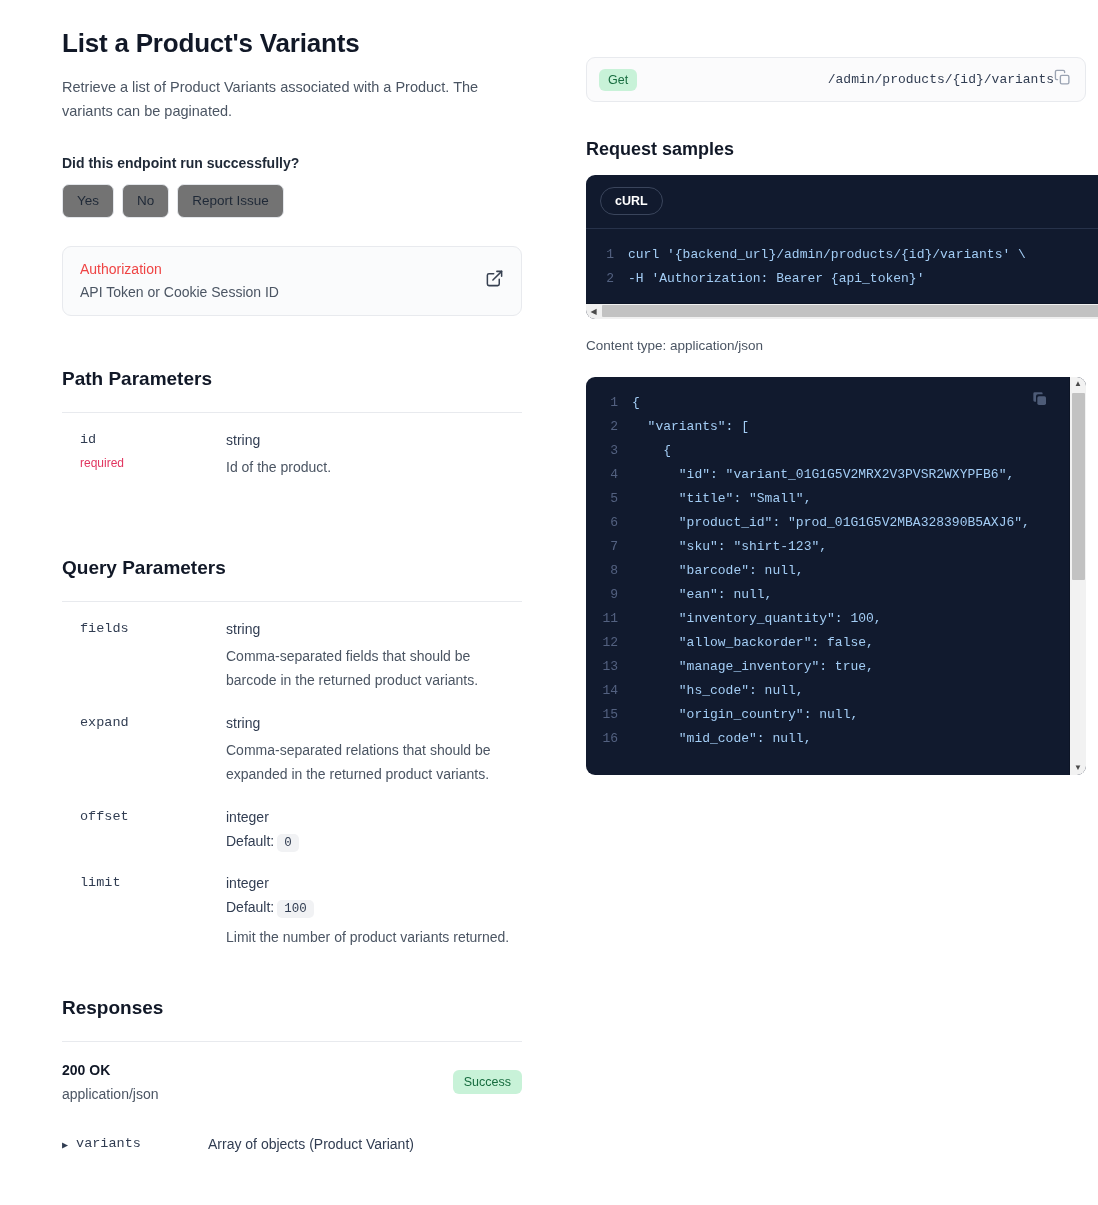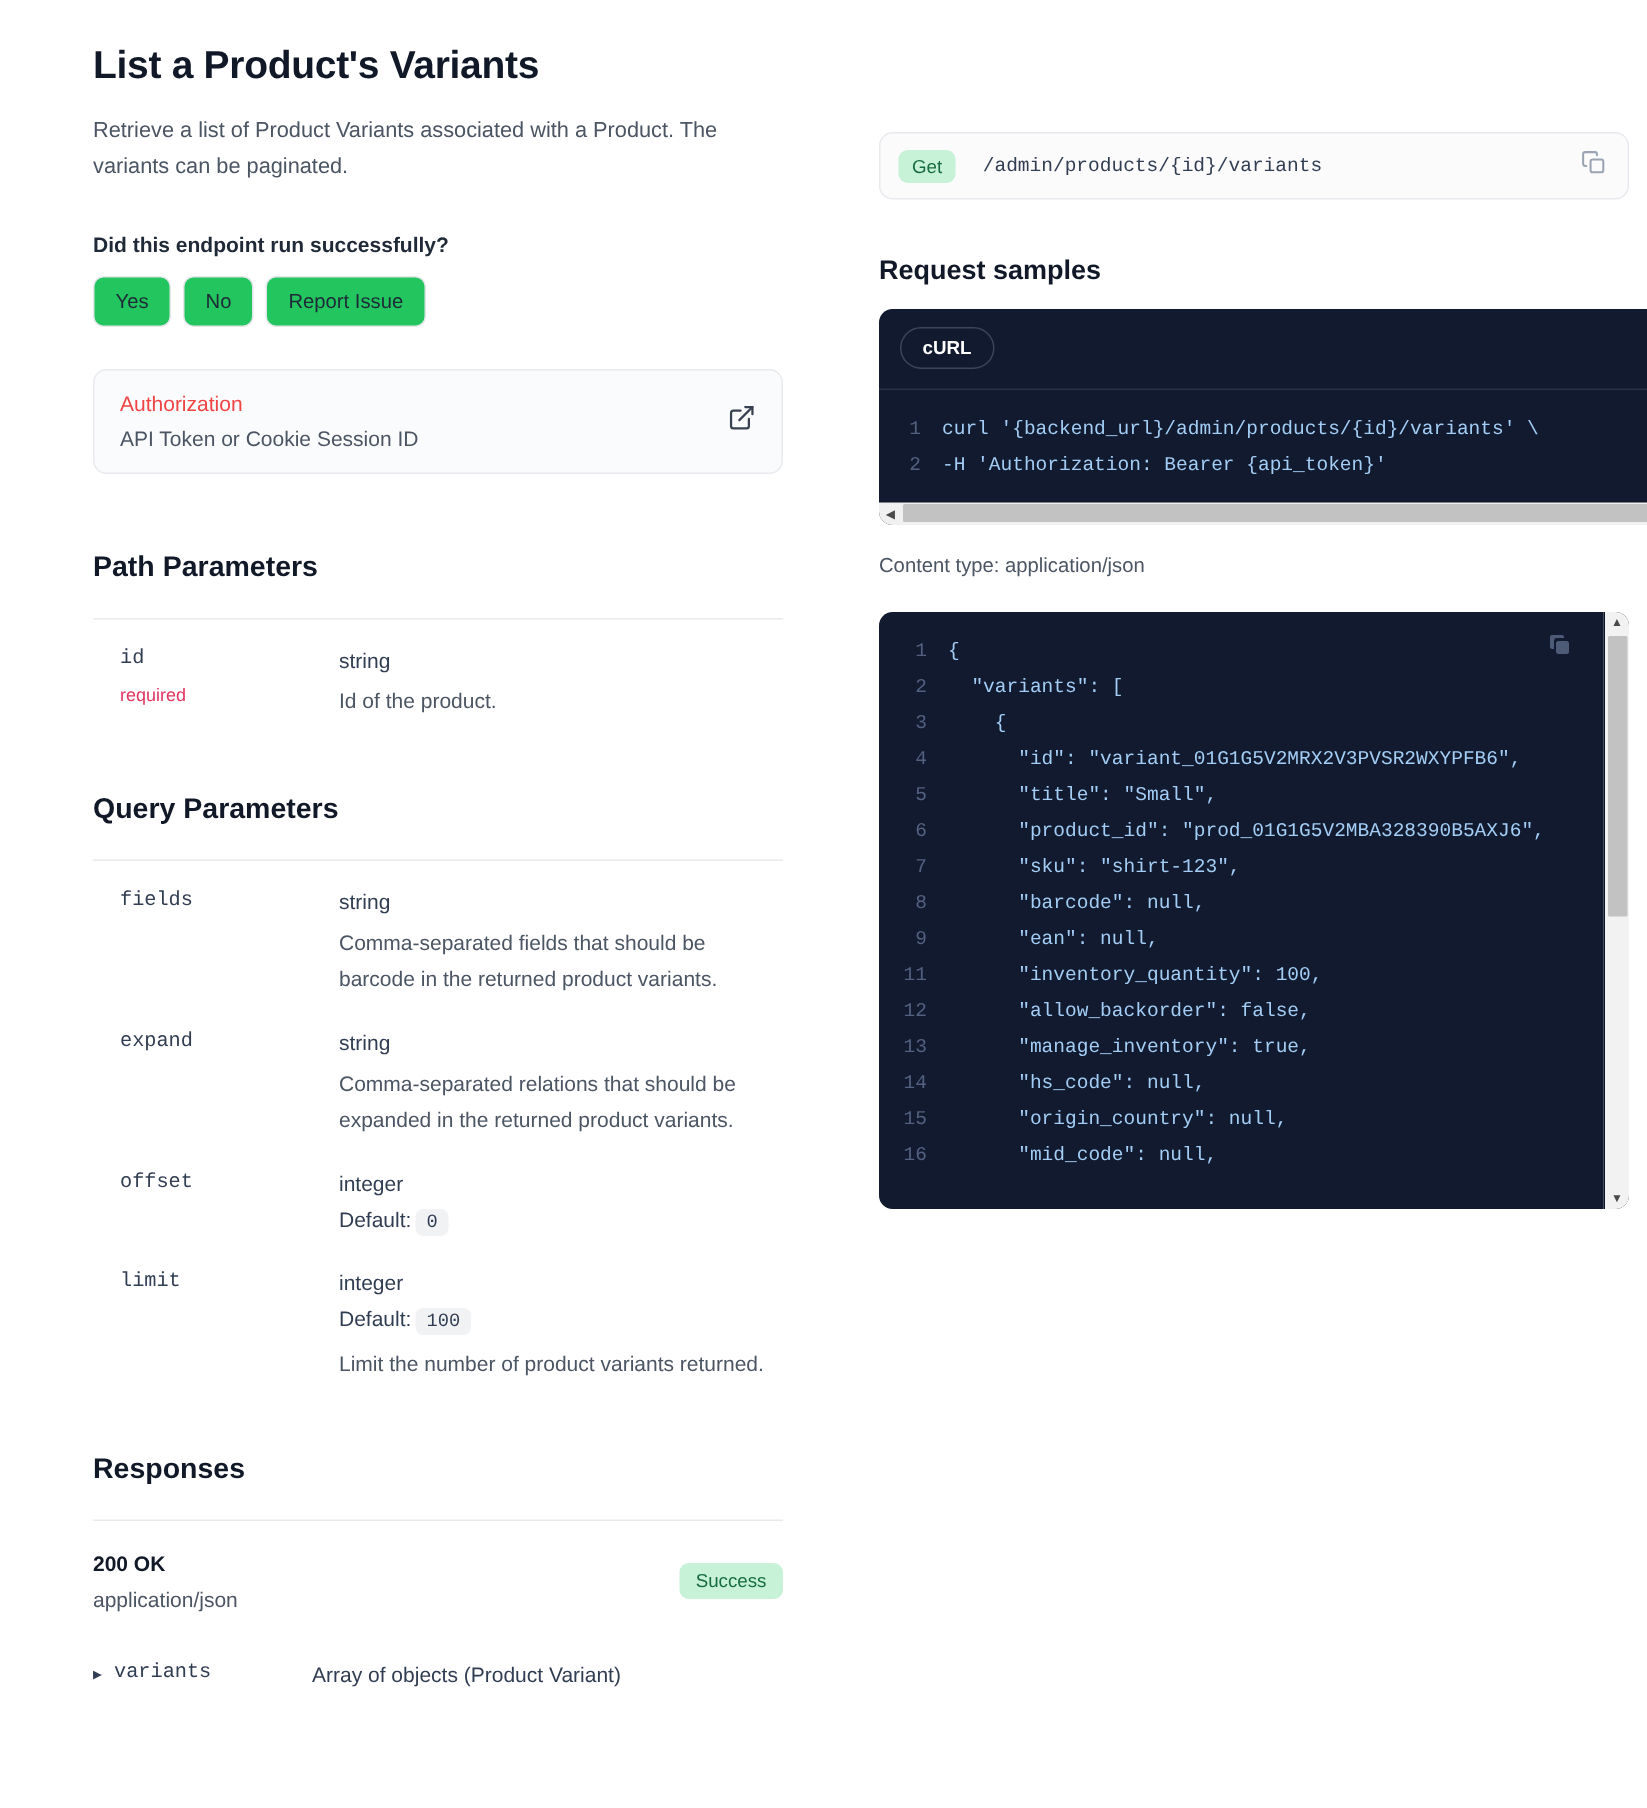--- a/index.html
+++ b/index.html
@@ -24,41 +24,41 @@
   .doc-desc {
     font-size: 14.5px; line-height: 24px; color: #4b5563;
     margin: 16px 0 0 0; width: 432px;
   }
   .feedback-q {
     font-size: 14px; font-weight: 600; color: #1f2937;
     margin-top: 32px;
   }
   .btn-row { display: flex; gap: 8px; margin-top: 13px; }
   .fb-btn {
-    background: #22c55e; border: 1px solid #e3e6ea; border-radius: 7px;
+    background: #737373; border: 1px solid #e3e6ea; border-radius: 7px;
     font-family: "Liberation Sans", sans-serif;
     font-size: 13.5px; color: #1f2937; padding: 8px 14px;
     cursor: pointer; line-height: 1.2;
   }
 
   .auth-box {
     margin-top: 28px; width: 460px;
     background: #fafbfc; border: 1px solid #e8eaee; border-radius: 9px;
     padding: 14px 17px 15px 17px;
     display: flex; align-items: center; justify-content: space-between;
   }
   .auth-title { font-size: 14px; color: #ef4444; font-weight: 400; }
   .auth-sub { font-size: 14px; color: #4b5563; margin-top: 7px; }
   .ext-icon { color: #374151; display: block; }
 
   .section-h {
     font-size: 19px; font-weight: 600; color: #111827;
     margin-top: 52px; margin-bottom: 0;
   }
-  .section-h.tight { margin-top: 46px; }
+  .section-h.tight { margin-top: 74px; }
   .param-table { margin-top: 22px; border-top: 1px solid #e8eaee; }
   .param-row {
     display: flex; padding: 19px 0 4px 18px;
   }
   .param-name {
     width: 146px; flex: none;
     font-family: "Liberation Mono", monospace;
     font-size: 13.5px; color: #313d52;
   }
   .param-req { font-size: 12px; color: #e1355f; margin-top: 9px;
@@ -96,23 +96,23 @@
     width: 146px; flex: none;
     font-family: "Liberation Mono", monospace; font-size: 13.5px; color: #313d52;
     display: flex;
   }
   .resp-proptype { font-size: 14px; color: #313d52; }
 
   
   .right-col { position: absolute; left: 586px; top: 0; width: 500px; }
 
   .endpoint-bar {
-    margin-top: 88px; width: 500px; height: 45px;
+    margin-top: 57px; width: 500px; height: 45px;
     background: #fbfbfc; border: 1px solid #e8eaee; border-radius: 9px;
-    display: flex; align-items: center; padding: 0 14px 0 12px;
+    display: flex; align-items: center; padding: 0 14px 0 12px; text-align: right;
   }
   .method-badge {
     background: #c8f2d8; color: #176c3f; border-radius: 6px;
     font-size: 12.5px; padding: 4px 9px; margin-right: 18px;
   }
   .endpoint-path {
     font-family: "Liberation Mono", monospace; font-size: 13px; color: #313d52;
     flex: 1;
   }
   .copy-btn { color: #9aa3b2; cursor: pointer; display: block; }

